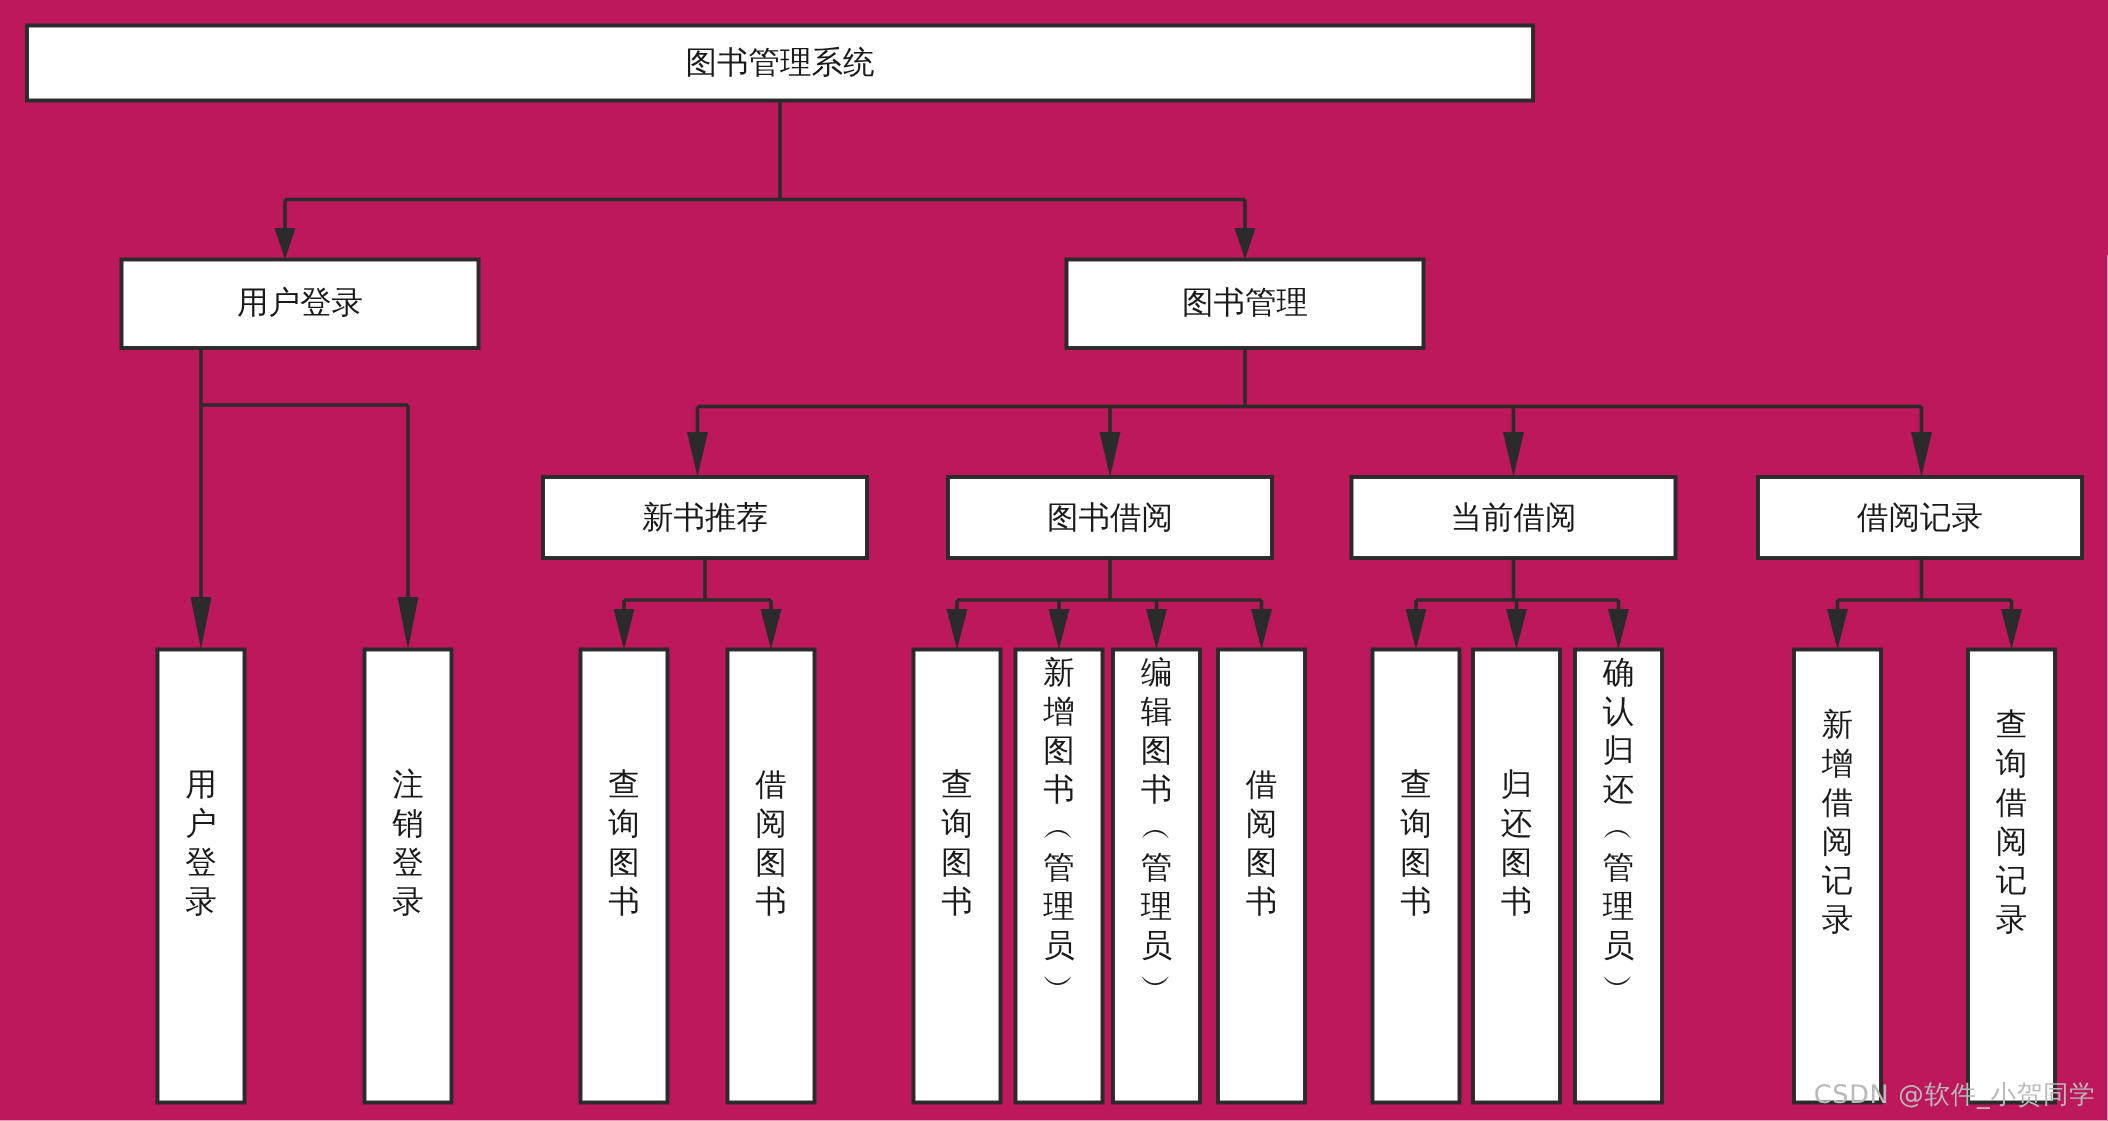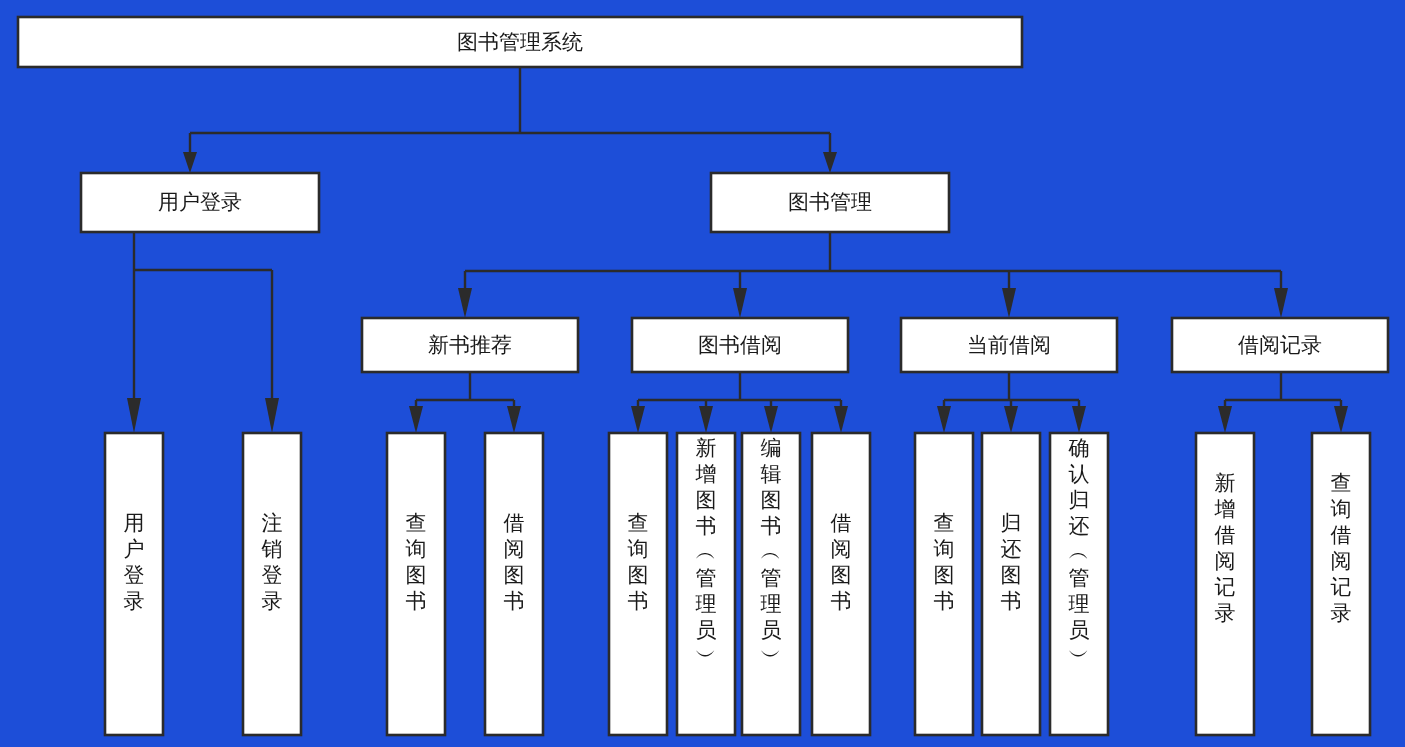--- a/index.html
+++ b/index.html
@@ -8,21 +8,21 @@
     padding: 0;
     background: #ffffff;
   }
   body {
     font-family: "DejaVu Sans", "Liberation Sans", sans-serif;
   }
   #canvas {
     position: relative;
     width: 1405px;
     height: 747px;
-    background: #1d4ed8;
+    background: #be185d;
     overflow: hidden;
   }
   svg.diagram {
     position: absolute;
     left: 0;
     top: 0;
     width: 1405px;
     height: 747px;
   }
   .node-rect {
@@ -228,14 +228,15 @@
       <text class="node-label-vertical" x="1225" y="490"><tspan x="1225" dy="0">新</tspan><tspan x="1225" dy="26">增</tspan><tspan x="1225" dy="26">借</tspan><tspan x="1225" dy="26">阅</tspan><tspan x="1225" dy="26">记</tspan><tspan x="1225" dy="26">录</tspan></text>
     </g>
 
     <g>
       <rect class="node-rect" x="1312" y="433" width="58" height="302"></rect>
       <text class="node-label-vertical" x="1341" y="490"><tspan x="1341" dy="0">查</tspan><tspan x="1341" dy="26">询</tspan><tspan x="1341" dy="26">借</tspan><tspan x="1341" dy="26">阅</tspan><tspan x="1341" dy="26">记</tspan><tspan x="1341" dy="26">录</tspan></text>
     </g>
 
   </svg>
 
+  <div class="watermark">CSDN @软件_小贺同学</div>
 
 </div>
 
 </body></html>

